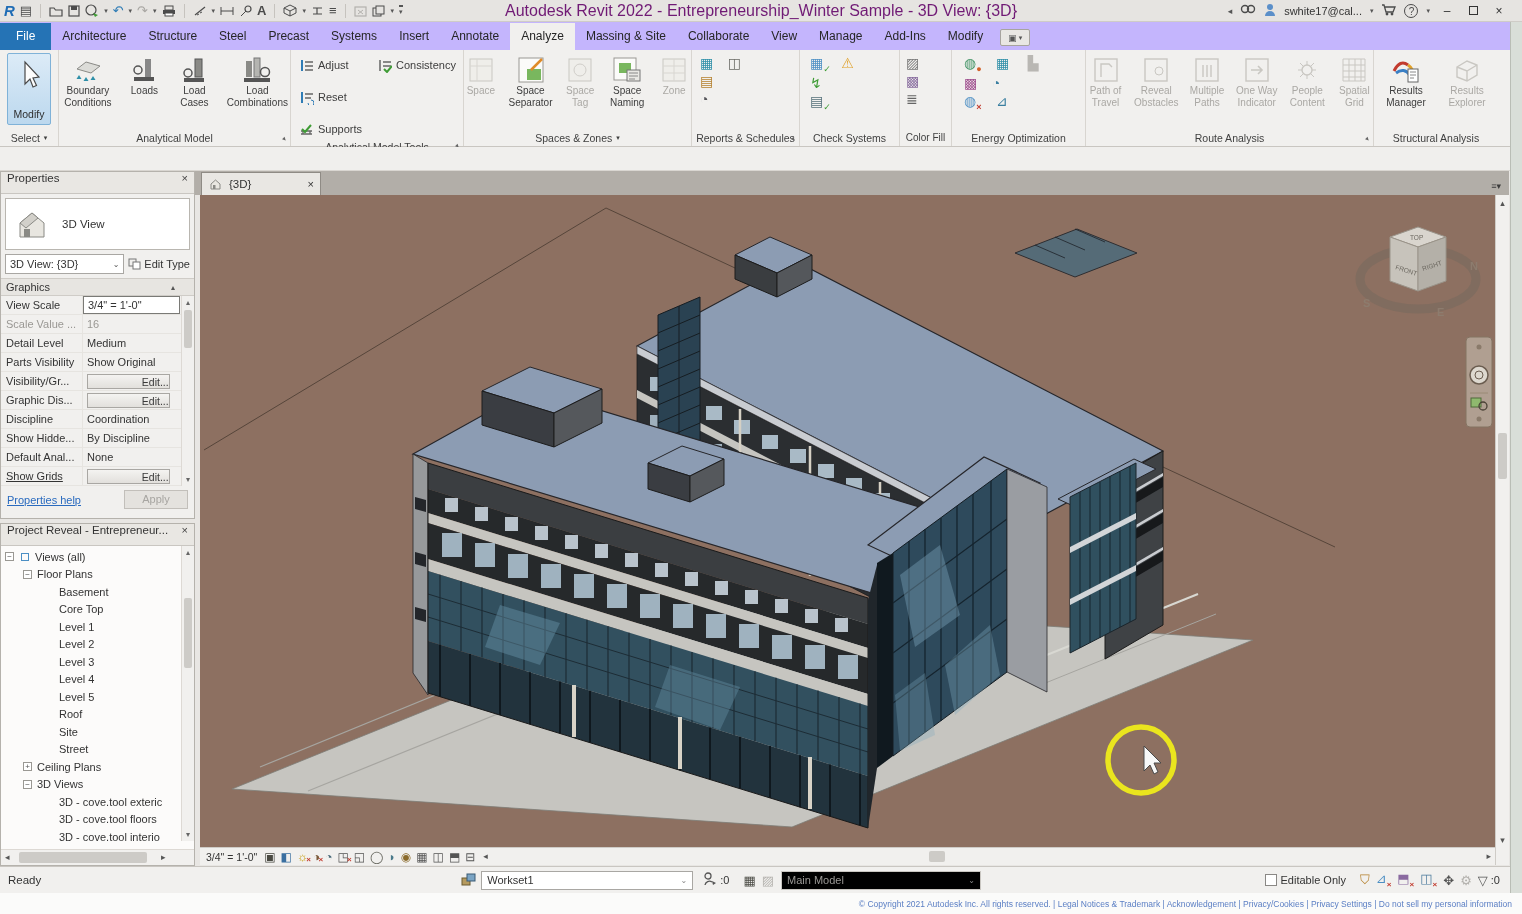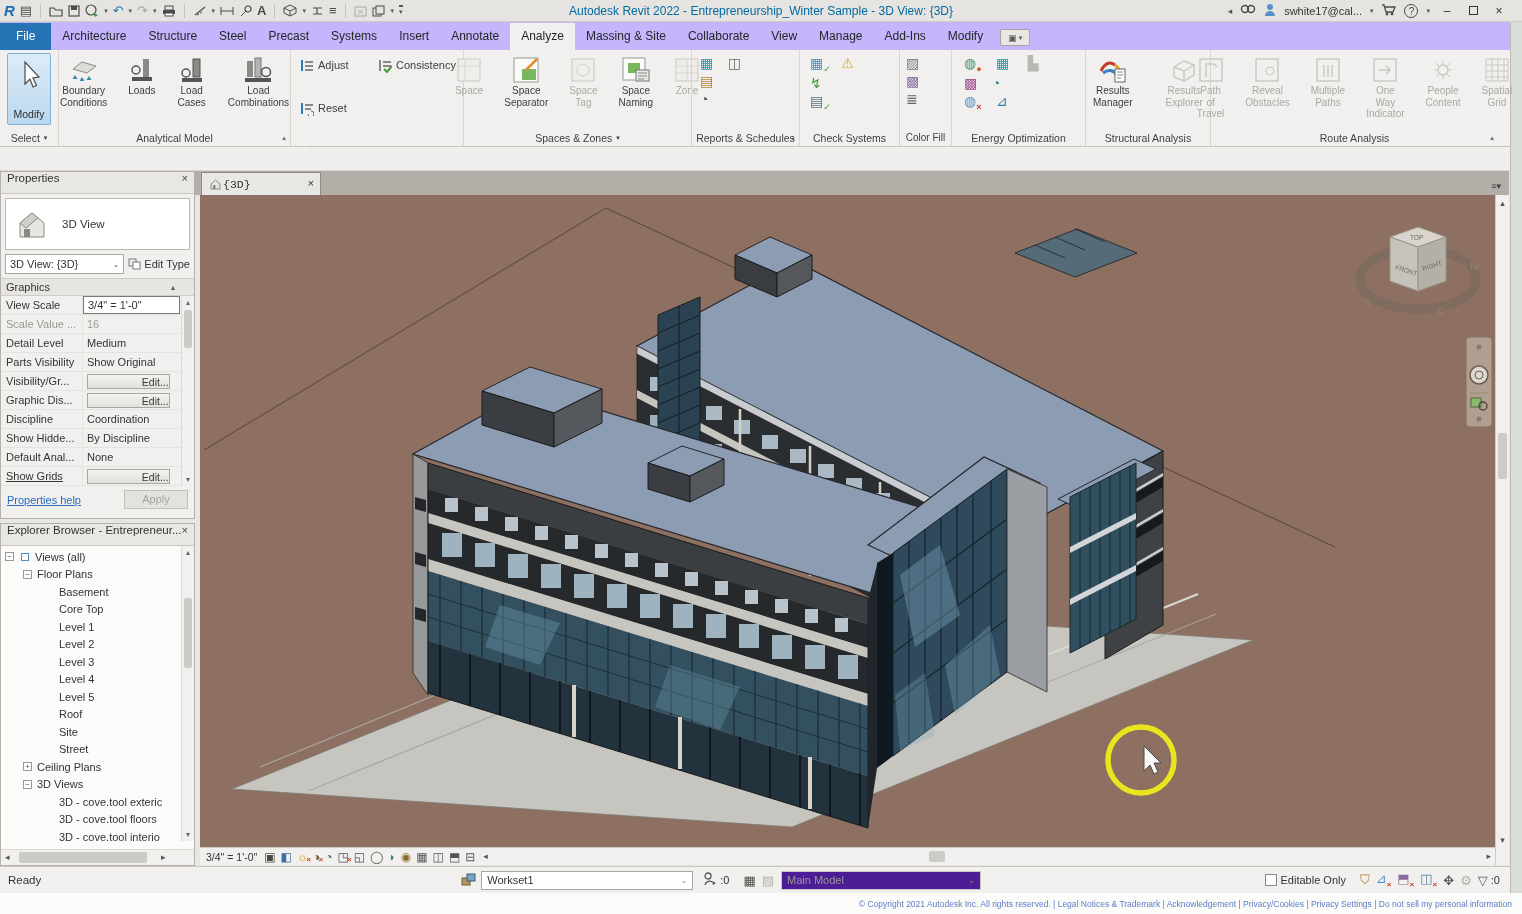--- a/index.html
+++ b/index.html
@@ -7,38 +7,38 @@
   .abs { position:absolute; }
   #stage { position:relative; width:1522px; height:914px; background:#e8e6e3; }
 
   
   #titlebar { left:0; top:0; width:1522px; height:22px; background:#e6e4e1; border-bottom:1px solid #cfccc7; display:flex; align-items:center; padding:0 4px; }
   .qat { display:flex; align-items:center; gap:5px; }
   .qat .qi { font-size:13px; color:#4b4b4b; line-height:20px; cursor:default; }
   .qat svg { display:block; }
   .qsep { width:1px; height:14px; background:#c6c3be; margin:0 3px; }
   .ddv { font-size:7px; color:#555; }
-  #tb-title { position:absolute; left:50%; transform:translateX(-50%); font-size:12px; color:#0369a1; white-space:nowrap; }
+  #tb-title { position:absolute; left:50%; transform:translateX(-50%); font-size:16px; color:#701a75; white-space:nowrap; }
   #tb-right { position:absolute; right:14px; top:0; height:22px; display:flex; align-items:center; gap:8px; }
   #tb-right .acct { font-size:11px; color:#333; }
   .winbtn { font-size:12px; color:#333; width:18px; text-align:center; }
   .maxbox { width:9px; height:9px; border:1.4px solid #333; display:inline-block; }
 
   
   #tabrow { left:0; top:22px; width:1510px; height:28px; background:#c4b5fd; display:flex; align-items:flex-end; }
   .rtab { font-size:12px; color:#262626; padding:6px 11px 7px; cursor:default; }
   .rtab.file { background:#2573b5; color:#fff; padding:6px 16px 7px; }
   .rtab.active { background:#f1f0ee; }
   .tabtool { margin-left:6px; margin-bottom:4px; width:30px; height:17px; border:1px solid #a7a49e; border-radius:2px; background:#e9e7e3; font-size:9px; color:#555; display:flex; align-items:center; justify-content:center; gap:2px; }
 
   
   #ribbon { left:0; top:50px; width:1510px; height:97px; background:#f1f0ee; border-bottom:1px solid #c9c6c1; display:flex; }
   .rpanel { height:96px; display:flex; flex-direction:column; position:relative; }
   .rpanel + .rpanel { border-left:1px solid #d8d5d0; }
-  .pbody { flex:1; display:flex; align-items:flex-start; justify-content:center; gap:19px; padding-top:3px; }
+  .pbody { flex:1; display:flex; align-items:flex-start; justify-content:center; gap:8px; padding-top:3px; }
   .plabel { height:17px; font-size:10.5px; color:#3f3f3f; display:flex; align-items:center; justify-content:center; gap:4px; position:relative; }
   .plabel .dl { position:absolute; right:3px; bottom:3px; font-size:7px; color:#666; transform:rotate(45deg); }
   .bigbtn { display:flex; flex-direction:column; align-items:center; padding:2px 1px; border-radius:2px; }
   .bigbtn .bic { height:30px; display:flex; align-items:center; justify-content:center; }
   .bigbtn .blb { font-size:10px; line-height:1.15; text-align:center; color:#3d3d3d; }
   .bigbtn.dis .blb { color:#aaa8a4; }
   .smallbtn { display:flex; align-items:center; gap:4px; height:24px; padding:0 4px; }
   .smallbtn .slb { font-size:11px; color:#3d3d3d; }
   .modbtn { width:44px; height:72px; background:linear-gradient(#dcebf7,#bcd8ee); border:1px solid #7fb2d8; border-radius:2px; display:flex; flex-direction:column; align-items:center; justify-content:space-between; padding:6px 0 4px; }
   .modbtn .blb { font-size:10.5px; color:#2e2e2e; }
@@ -80,21 +80,21 @@
   .vicon { width:12px; height:12px; border:1px solid #8a8螺885; border-radius:2px; margin-right:4px; position:relative; flex:none; border-color:#8a8885; }
   .vicon::after { content:""; position:absolute; left:2px; top:2px; right:2px; bottom:2px; border:1px solid #4c8fc4; }
   #ptree .vsb { position:absolute; right:0; top:0; bottom:0; width:13px; background:#f1f0ee; border-left:1px solid #ddd9d4; font-size:8px; color:#666; text-align:center; }
   #ptree .vsb .th { position:absolute; left:2px; right:2px; top:52px; height:70px; background:#cdcbc7; border-radius:2px; }
   #phs { position:absolute; left:0; right:0; bottom:0; height:16px; background:#f1f0ee; border-top:1px solid #ddd9d4; }
   #phs .ar { position:absolute; top:2px; font-size:9px; color:#555; }
   #phs .th { position:absolute; left:18px; top:2px; width:128px; height:11px; background:#cdcbc7; border-radius:2px; }
 
   
   #viewtabrow { left:195px; top:171px; width:1314px; height:24px; background:#b2aea8; display:flex; align-items:flex-end; }
-  #viewtab { margin-left:6px; width:120px; height:23px; background:#e9e7e3; border:1px solid #8f8b85; border-bottom:none; display:flex; align-items:center; padding:0 6px; font-size:11.5px; color:#333;font-family:Liberation Mono, monospace; }
+  #viewtab { margin-left:6px; width:120px; height:23px; background:#e9e7e3; border:1px solid #8f8b85; border-bottom:none; display:flex; align-items:center; gap:6px; padding:0 6px; font-size:11.5px; color:#333; }
   #viewtab .x { margin-left:auto; font-size:11px; }
   #tablist { margin-left:auto; margin-right:8px; margin-bottom:4px; font-size:9px; color:#3c3c3c; }
 
   
   #canvas { left:200px; top:195px; width:1295px; height:652px; }
   
   #bstrip { left:200px; top:847px; width:1295px; height:18px; background:#f1f0ee; border-top:1px solid #cfccc7; display:flex; align-items:center; }
   #vcb { display:flex; align-items:center; gap:5px; padding:0 6px; }
   #vcb .sc { font-size:10.5px; color:#333; white-space:nowrap; margin-right:2px; }
   #vcb .vi { font-size:12px; line-height:1; color:#4a4a42; position:relative; }
@@ -108,21 +108,21 @@
   #vsb .th { position:absolute; left:2px; right:2px; top:238px; height:46px; background:#cdcbc7; border-radius:2px; }
 
   
   #behind { left:1510px; top:0; width:12px; height:893px; background:#d9ded8; border-left:1px solid #b9bdb5; }
 
   
   #statusbar { left:0; top:866px; width:1510px; height:27px; background:#f1f0ee; border-top:1px solid #c9c6c1; display:flex; align-items:center; font-size:11px; color:#333; }
   #statusbar .ready { padding-left:8px; font-size:11.5px; }
   .sb-sel { height:19px; background:#fff; border:1px solid #a9a7a3; display:flex; align-items:center; padding:0 5px; font-size:11px; }
   .sb-sel .cv { margin-left:auto; font-size:8px; color:#888; }
-  .sb-sel.dis { background:#4c1d95; border-color:#c9c6c1; color:#9a9895;align-items:center; }
+  .sb-sel.dis { background:#000000; border-color:#c9c6c1; color:#9a9895;align-items:center; }
   .sbi { font-size:13px; color:#4c4c46; margin:0 3px; }
   .sbi.gray { color:#b3b1ad; }
   .chk { width:12px; height:12px; border:1px solid #8a8885; background:#fff; display:inline-block; margin-right:4px; }
   #sb-right { margin-left:auto; display:flex; align-items:center; padding-right:10px; }
 
   
   #footer { left:0; top:893px; width:1522px; height:21px; background:#fbfbfa; display:flex; align-items:center; justify-content:flex-end; padding-right:10px; }
   #footer .cp { font-size:8.5px; color:#5b7fc4; white-space:nowrap; }
 
   svg text { font-family:"Liberation Sans",sans-serif; }
@@ -473,20 +473,82 @@
         <span class="gi" style="color:#a0508f;">▩</span>
         <span class="gi" style="color:#3a7fa0;margin-left:10px;">◔</span><br>
         <span class="gi" style="color:#4c8fc4;">◍<sub style="color:#c23b2e;font-size:9px;font-weight:bold;">×</sub></span>
         <span class="gi" style="color:#3a7fa0;margin-left:10px;">⊿</span>
       </div>
       <div class="plabel">
           <span>Energy Optimization</span>
         </div>
     </div>
 
+    <div class="rpanel" style="width:288px;">
+      <div class="pbody">
+        <div class="bigbtn dis" style="width:44px;">
+          <span class="bic">
+              <svg width="26" height="26">
+                <rect x="2" y="2" width="22" height="22" fill="none" stroke="#c9c7c2" stroke-width="1.4"></rect>
+                <path d="M8 20 V7 h8 l3 3" fill="none" stroke="#c9c7c2" stroke-width="1.4"></path>
+              </svg>
+            </span>
+          <span class="blb">Path of Travel</span>
+        </div>
+        <div class="bigbtn dis" style="width:50px;">
+          <span class="bic">
+              <svg width="26" height="26">
+                <rect x="2" y="2" width="22" height="22" fill="none" stroke="#c9c7c2" stroke-width="1.4"></rect>
+                <circle cx="16" cy="14" r="4" fill="none" stroke="#c9c7c2"></circle>
+              </svg>
+            </span>
+          <span class="blb">Reveal Obstacles</span>
+        </div>
+        <div class="bigbtn dis" style="width:44px;">
+          <span class="bic">
+              <svg width="26" height="26">
+                <rect x="2" y="2" width="22" height="22" fill="none" stroke="#c9c7c2" stroke-width="1.4"></rect>
+                <path d="M9 20 V8 M13 20 V8 M17 20 V8" stroke="#c9c7c2" stroke-width="1.4"></path>
+              </svg>
+            </span>
+          <span class="blb">Multiple Paths</span>
+        </div>
+        <div class="bigbtn dis" style="width:50px;">
+          <span class="bic">
+              <svg width="26" height="26">
+                <rect x="2" y="2" width="22" height="22" fill="none" stroke="#c9c7c2" stroke-width="1.4"></rect>
+                <path d="M7 13 h10 m-3 -4 l4 4 -4 4" fill="none" stroke="#c9c7c2" stroke-width="1.6"></path>
+              </svg>
+            </span>
+          <span class="blb">One Way Indicator</span>
+        </div>
+        <div class="bigbtn dis" style="width:46px;">
+          <span class="bic">
+              <svg width="26" height="26">
+                <circle cx="13" cy="13" r="5" fill="none" stroke="#c9c7c2" stroke-width="1.4"></circle>
+                <path d="M13 4 v4 M13 18 v4 M4 13 h4 M18 13 h4 M6 6 l3 3 M20 6 l-3 3 M6 20 l3-3 M20 20 l-3-3" stroke="#c9c7c2"></path>
+              </svg>
+            </span>
+          <span class="blb">People Content</span>
+        </div>
+        <div class="bigbtn dis" style="width:42px;">
+          <span class="bic">
+              <svg width="26" height="26">
+                <path d="M2 2 h22 v22 h-22 z M2 8 h22 M2 14 h22 M2 20 h22 M8 2 v22 M14 2 v22 M20 2 v22" fill="none" stroke="#c9c7c2"></path>
+              </svg>
+            </span>
+          <span class="blb">Spatial Grid</span>
+        </div>
+      </div>
+      <div class="plabel">
+          <span>Route Analysis</span>
+          <span class="dl">▸</span>
+        </div>
+    </div>
+
     <div class="rpanel" style="width:125px;">
       <div class="pbody">
         <div class="bigbtn" style="width:54px;">
           <span class="bic">
               <svg width="28" height="26">
                 <path d="M2 14 q6 -12 14 -6" fill="none" stroke="#c23b2e" stroke-width="3"></path>
                 <path d="M16 8 q6 4 4 10" fill="none" stroke="#e0a028" stroke-width="3"></path>
                 <path d="M4 16 q8 -6 14 2" fill="none" stroke="#3a7fc4" stroke-width="3"></path>
                 <rect x="16" y="12" width="10" height="13" fill="#fff" stroke="#666"></rect>
                 <path d="M18 15 h6 M18 18 h6 M18 21 h4" stroke="#888"></path>
@@ -498,82 +560,20 @@
           <span class="bic">
               <svg width="28" height="26">
                 <path d="M4 10 L14 4 L24 8 L24 18 L14 24 L4 20 Z M4 10 L14 14 L24 8 M14 14 V24" fill="none" stroke="#c9c7c2" stroke-width="1.4"></path>
               </svg>
             </span>
           <span class="blb">Results Explorer</span>
         </div>
       </div>
       <div class="plabel">
           <span>Structural Analysis</span>
-        </div>
-    </div>
-
-    <div class="rpanel" style="width:288px;">
-      <div class="pbody">
-        <div class="bigbtn dis" style="width:44px;">
-          <span class="bic">
-              <svg width="26" height="26">
-                <rect x="2" y="2" width="22" height="22" fill="none" stroke="#c9c7c2" stroke-width="1.4"></rect>
-                <path d="M8 20 V7 h8 l3 3" fill="none" stroke="#c9c7c2" stroke-width="1.4"></path>
-              </svg>
-            </span>
-          <span class="blb">Path of Travel</span>
-        </div>
-        <div class="bigbtn dis" style="width:50px;">
-          <span class="bic">
-              <svg width="26" height="26">
-                <rect x="2" y="2" width="22" height="22" fill="none" stroke="#c9c7c2" stroke-width="1.4"></rect>
-                <circle cx="16" cy="14" r="4" fill="none" stroke="#c9c7c2"></circle>
-              </svg>
-            </span>
-          <span class="blb">Reveal Obstacles</span>
-        </div>
-        <div class="bigbtn dis" style="width:44px;">
-          <span class="bic">
-              <svg width="26" height="26">
-                <rect x="2" y="2" width="22" height="22" fill="none" stroke="#c9c7c2" stroke-width="1.4"></rect>
-                <path d="M9 20 V8 M13 20 V8 M17 20 V8" stroke="#c9c7c2" stroke-width="1.4"></path>
-              </svg>
-            </span>
-          <span class="blb">Multiple Paths</span>
-        </div>
-        <div class="bigbtn dis" style="width:50px;">
-          <span class="bic">
-              <svg width="26" height="26">
-                <rect x="2" y="2" width="22" height="22" fill="none" stroke="#c9c7c2" stroke-width="1.4"></rect>
-                <path d="M7 13 h10 m-3 -4 l4 4 -4 4" fill="none" stroke="#c9c7c2" stroke-width="1.6"></path>
-              </svg>
-            </span>
-          <span class="blb">One Way Indicator</span>
-        </div>
-        <div class="bigbtn dis" style="width:46px;">
-          <span class="bic">
-              <svg width="26" height="26">
-                <circle cx="13" cy="13" r="5" fill="none" stroke="#c9c7c2" stroke-width="1.4"></circle>
-                <path d="M13 4 v4 M13 18 v4 M4 13 h4 M18 13 h4 M6 6 l3 3 M20 6 l-3 3 M6 20 l3-3 M20 20 l-3-3" stroke="#c9c7c2"></path>
-              </svg>
-            </span>
-          <span class="blb">People Content</span>
-        </div>
-        <div class="bigbtn dis" style="width:42px;">
-          <span class="bic">
-              <svg width="26" height="26">
-                <path d="M2 2 h22 v22 h-22 z M2 8 h22 M2 14 h22 M2 20 h22 M8 2 v22 M14 2 v22 M20 2 v22" fill="none" stroke="#c9c7c2"></path>
-              </svg>
-            </span>
-          <span class="blb">Spatial Grid</span>
-        </div>
-      </div>
-      <div class="plabel">
-          <span>Route Analysis</span>
-          <span class="dl">▸</span>
         </div>
     </div>
   </div>
 
   <div id="optionbar" class="abs"></div>
 
   <div id="props" class="abs">
     <div class="palhead">
       <span>Properties</span>
       <span class="x">×</span>
@@ -651,21 +651,21 @@
         </div>
     </div>
     <div id="propfoot">
       <a>Properties help</a>
       <div id="applybtn">Apply</div>
     </div>
   </div>
 
   <div id="pbrowser" class="abs">
     <div class="palhead">
-      <span>Explorer Browser - Entrepreneur...</span>
+      <span>Project Reveal - Entrepreneur...</span>
       <span class="x">×</span>
     </div>
     <div id="ptree">
       <div class="trow" style="padding-left:4px;">
           <span class="exp">−</span>
           <span class="vicon"></span>
           <span>Views (all)</span>
         </div>
       <div class="trow" style="padding-left:22px;">
           <span class="exp">−</span>

